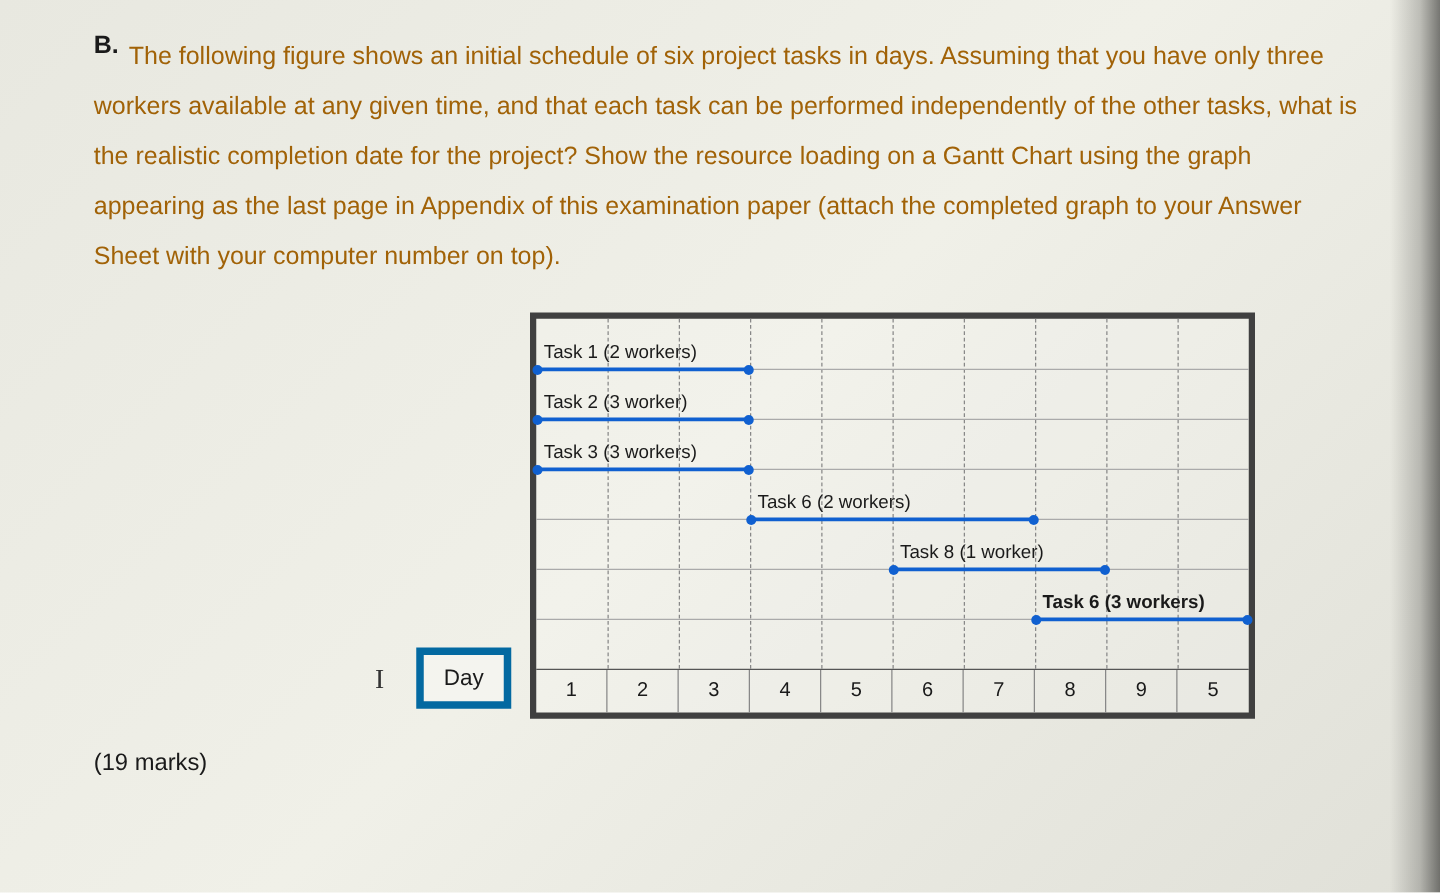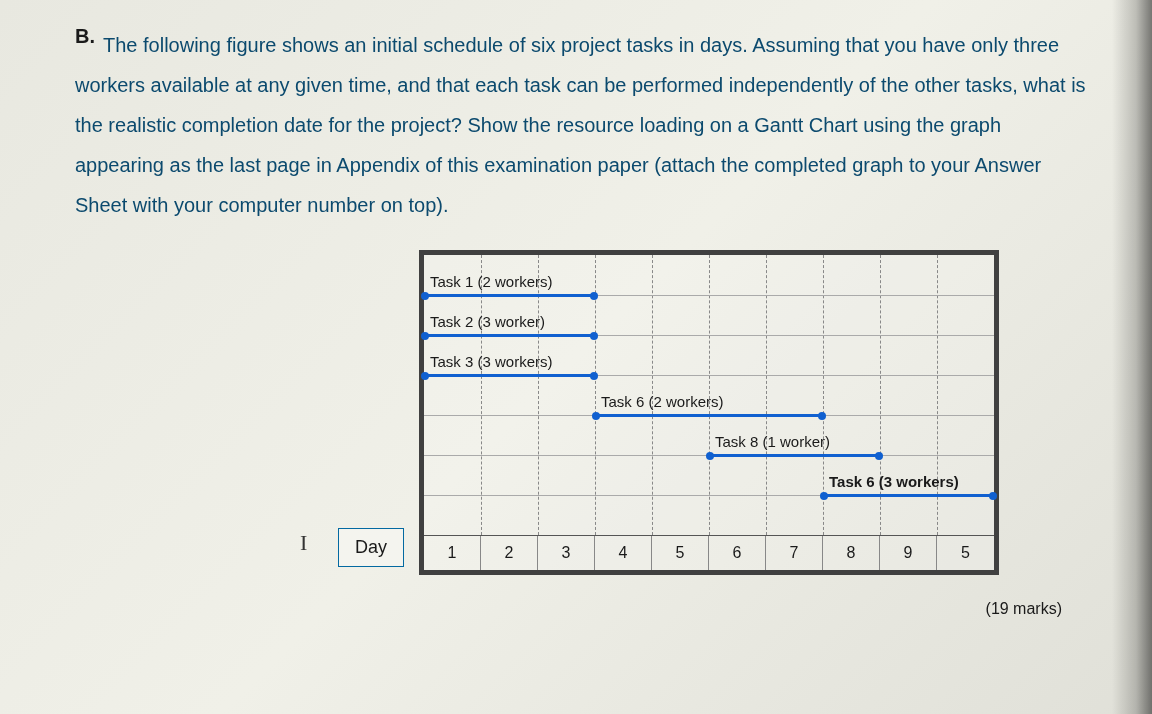--- a/index.html
+++ b/index.html
@@ -20,40 +20,40 @@
       font-weight: bold;
       font-size: 20px;
       display: inline-block;
       margin-right: 8px;
       vertical-align: top;
     }
     .question-text {
       font-size: 20px;
       line-height: 2.0;
       text-align: justify;
-      color: #0c4a6e;
+      color: #a16207;
     }
     .question-block {
       margin-bottom: 25px;
     }
     .gantt-container {
       display: flex;
       justify-content: center;
       margin-top: 20px;
       margin-left: 170px;
     }
     .gantt-wrapper {
       display: flex;
       align-items: flex-end;
     }
     .day-label {
       font-size: 18px;
       margin-right: 15px;
       margin-bottom: 8px;
-      border: 1px solid #0369a1;
+      border: 6px solid #0369a1;
       padding: 8px 16px;
       background: rgba(255,255,255,0.3);
     }
     .gantt-chart {
       position: relative;
       border: 5px solid #404040;
       background: rgba(255,255,255,0.15);
     }
     .gantt-grid {
       position: relative;
@@ -104,22 +104,21 @@
       width: 57px;
       text-align: center;
       font-size: 16px;
       padding: 8px 0;
       border-right: 1px solid #888;
     }
     .day-cell:last-child {
       border-right: none;
     }
     .marks {
-      text-align: right;
-      font-size: 16px;
+      font-size: 19px;
       margin-top: 25px;
       margin-right: 30px;
     }
     .cursor-mark {
       position: absolute;
       left: 300px;
       top: 530px;
       font-size: 22px;
       font-family: serif;
       color: #333;

